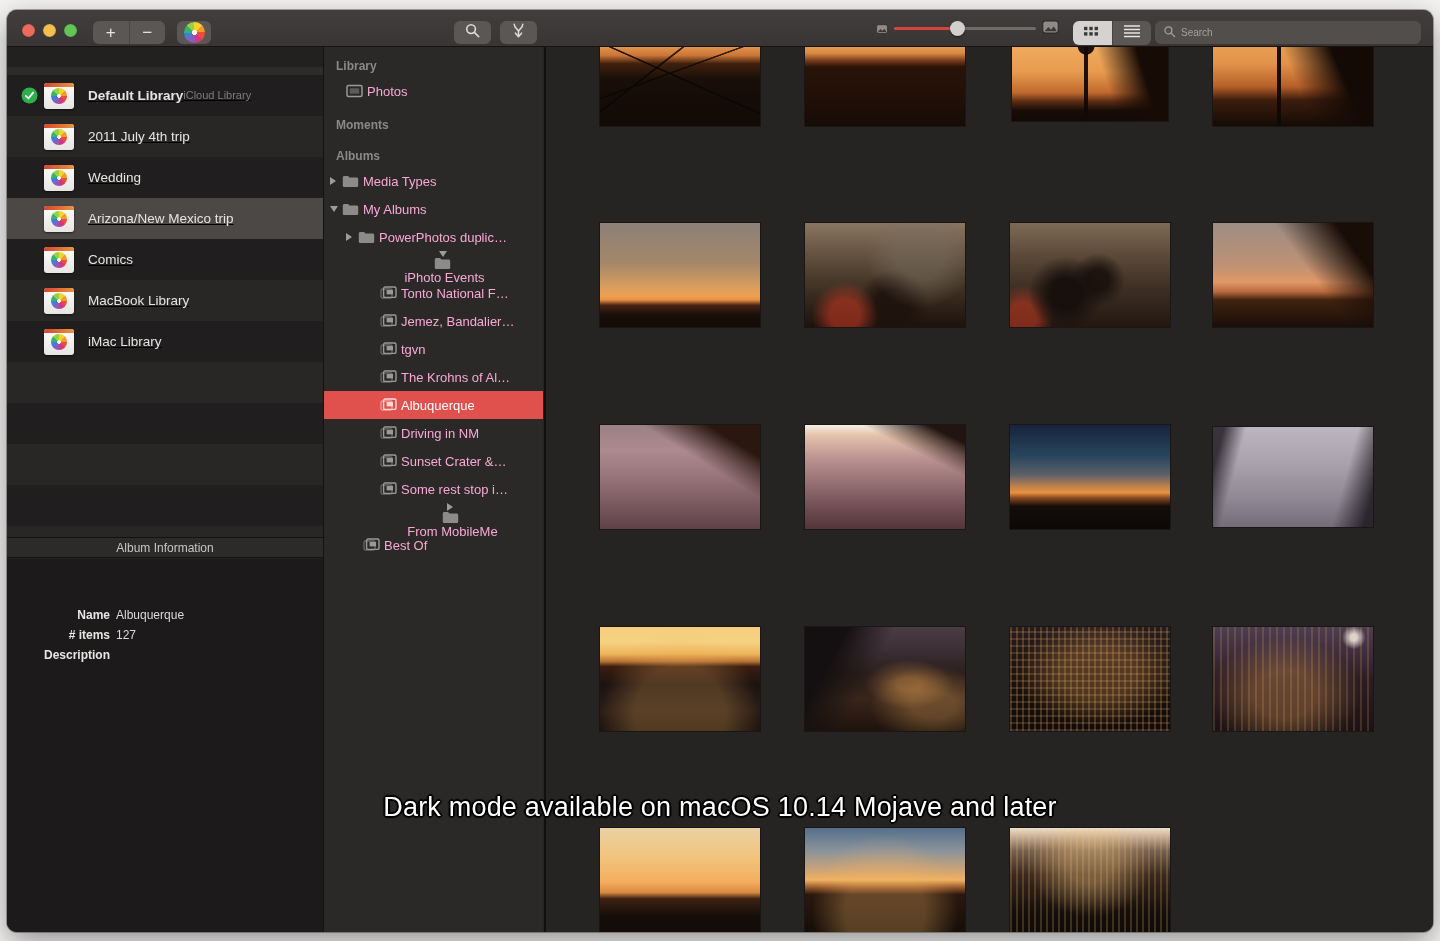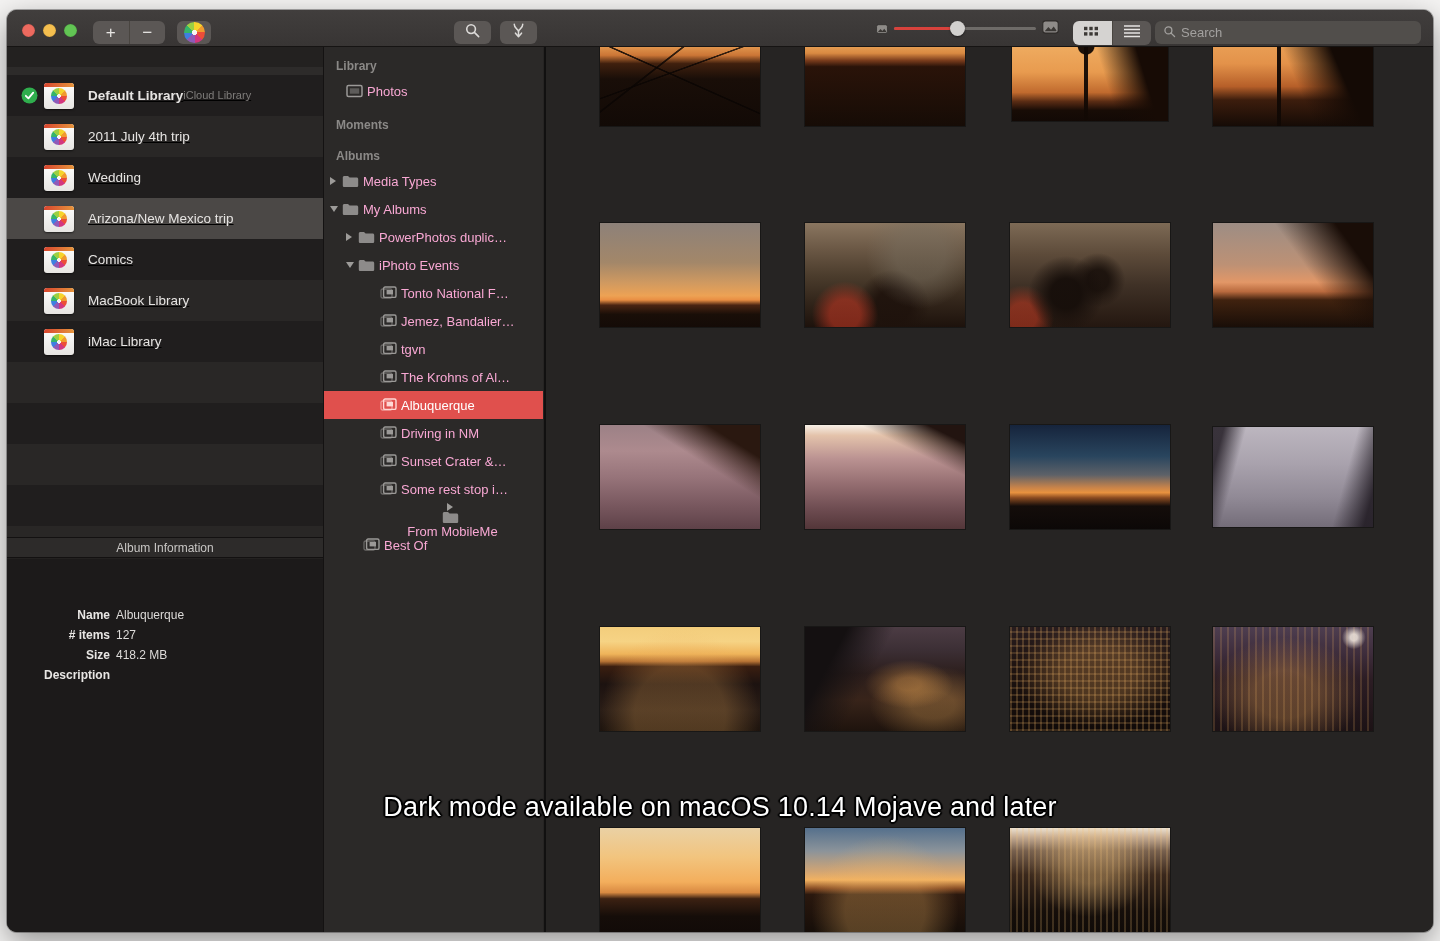--- a/index.html
+++ b/index.html
@@ -38,21 +38,21 @@
                 background:#d2d0ce; box-shadow:0 1px 2px rgba(0,0,0,.5); }
   .seg-view { position:absolute; left:1066px; top:11px; width:78px; height:24px;
               border-radius:6px; overflow:hidden; display:flex; }
   .seg-view .vseg { flex:1; display:flex; align-items:center; justify-content:center; }
   .vseg.sel { background:#d5d3d1; color:#3c3936; }
   .vseg.uns { background:#5b5755; color:#e6e4e2; border-left:1px solid #494540; }
   .searchbox { position:absolute; left:1148px; top:11px; width:266px; height:23px;
                background:#514e4b; border-radius:6px; display:flex; align-items:center;
                padding:0 8px; color:#a3a19f; }
   .searchbox input { flex:1; background:transparent; border:none; outline:none;
-                     color:#86efac; font-size:13px; margin-left:5px; font-family:inherit; }
+                     color:#86efac; font-size:10px; margin-left:5px; font-family:inherit; }
   .searchbox input::placeholder { color:#a3a19f; }
 
   
   .sidebar { position:absolute; left:0; top:37px; bottom:0; width:316px; background:#232120; }
   .side-hdr { position:absolute; left:0; right:0; top:0; height:28px; background:#2d2b2a;
               border-bottom:1px solid #0f766e; display:flex; align-items:center;
               padding-left:35px; color:#aba9a7; font-weight:bold; font-size:13px;margin-top:20px; }
   .lib-list { position:absolute; left:0; right:0; top:28px; height:462px; overflow:hidden;
               background:repeating-linear-gradient(180deg,#201e1e 0 41px,#292726 41px 82px); }
   .lib-row { height:41px; display:flex; align-items:center; position:relative; }
@@ -254,24 +254,20 @@
       <div class="info-rows" id="info-rows">
           <div class="info-row">
             <span class="info-label">Name</span>
             <span class="info-value">Albuquerque</span>
           </div>
           <div class="info-row">
             <span class="info-label"># items</span>
             <span class="info-value">127</span>
           </div>
           <div class="info-row">
-            <span class="info-label">Size</span>
-            <span class="info-value">418.2 MB</span>
-          </div>
-          <div class="info-row">
             <span class="info-label">Description</span>
             <span class="info-value"></span>
           </div>
         </div>
     </div>
   </div>
   <div class="divider1"></div>
 
   <div class="albums" id="albums-panel">
       <div class="tree-hdr">Library</div>
@@ -312,21 +308,21 @@
         <span class="tri">
           <span class="tri-r"></span>
         </span>
         <span class="tree-icon">
           <svg width="17" height="13" viewBox="0 0 17 13">
             <path d="M0.8 2.6 C0.8 1.6 1.5 1 2.4 1 H6 L7.6 2.6 H14.6 C15.5 2.6 16.2 3.3 16.2 4.2 V10.4 C16.2 11.4 15.5 12 14.6 12 H2.4 C1.5 12 0.8 11.4 0.8 10.4 Z" fill="currentColor" opacity="0.88"></path>
           </svg>
         </span>
         <span class="tree-label">PowerPhotos duplic…</span>
       </div>
-      <div class="tree-row" style="padding-left: 23px;">
+      <div class="tree-row" style="padding-left: 23px; flex-direction: column;">
         <span class="tri">
           <span class="tri-d"></span>
         </span>
         <span class="tree-icon">
           <svg width="17" height="13" viewBox="0 0 17 13">
             <path d="M0.8 2.6 C0.8 1.6 1.5 1 2.4 1 H6 L7.6 2.6 H14.6 C15.5 2.6 16.2 3.3 16.2 4.2 V10.4 C16.2 11.4 15.5 12 14.6 12 H2.4 C1.5 12 0.8 11.4 0.8 10.4 Z" fill="currentColor" opacity="0.88"></path>
           </svg>
         </span>
         <span class="tree-label">iPhoto Events</span>
       </div>

